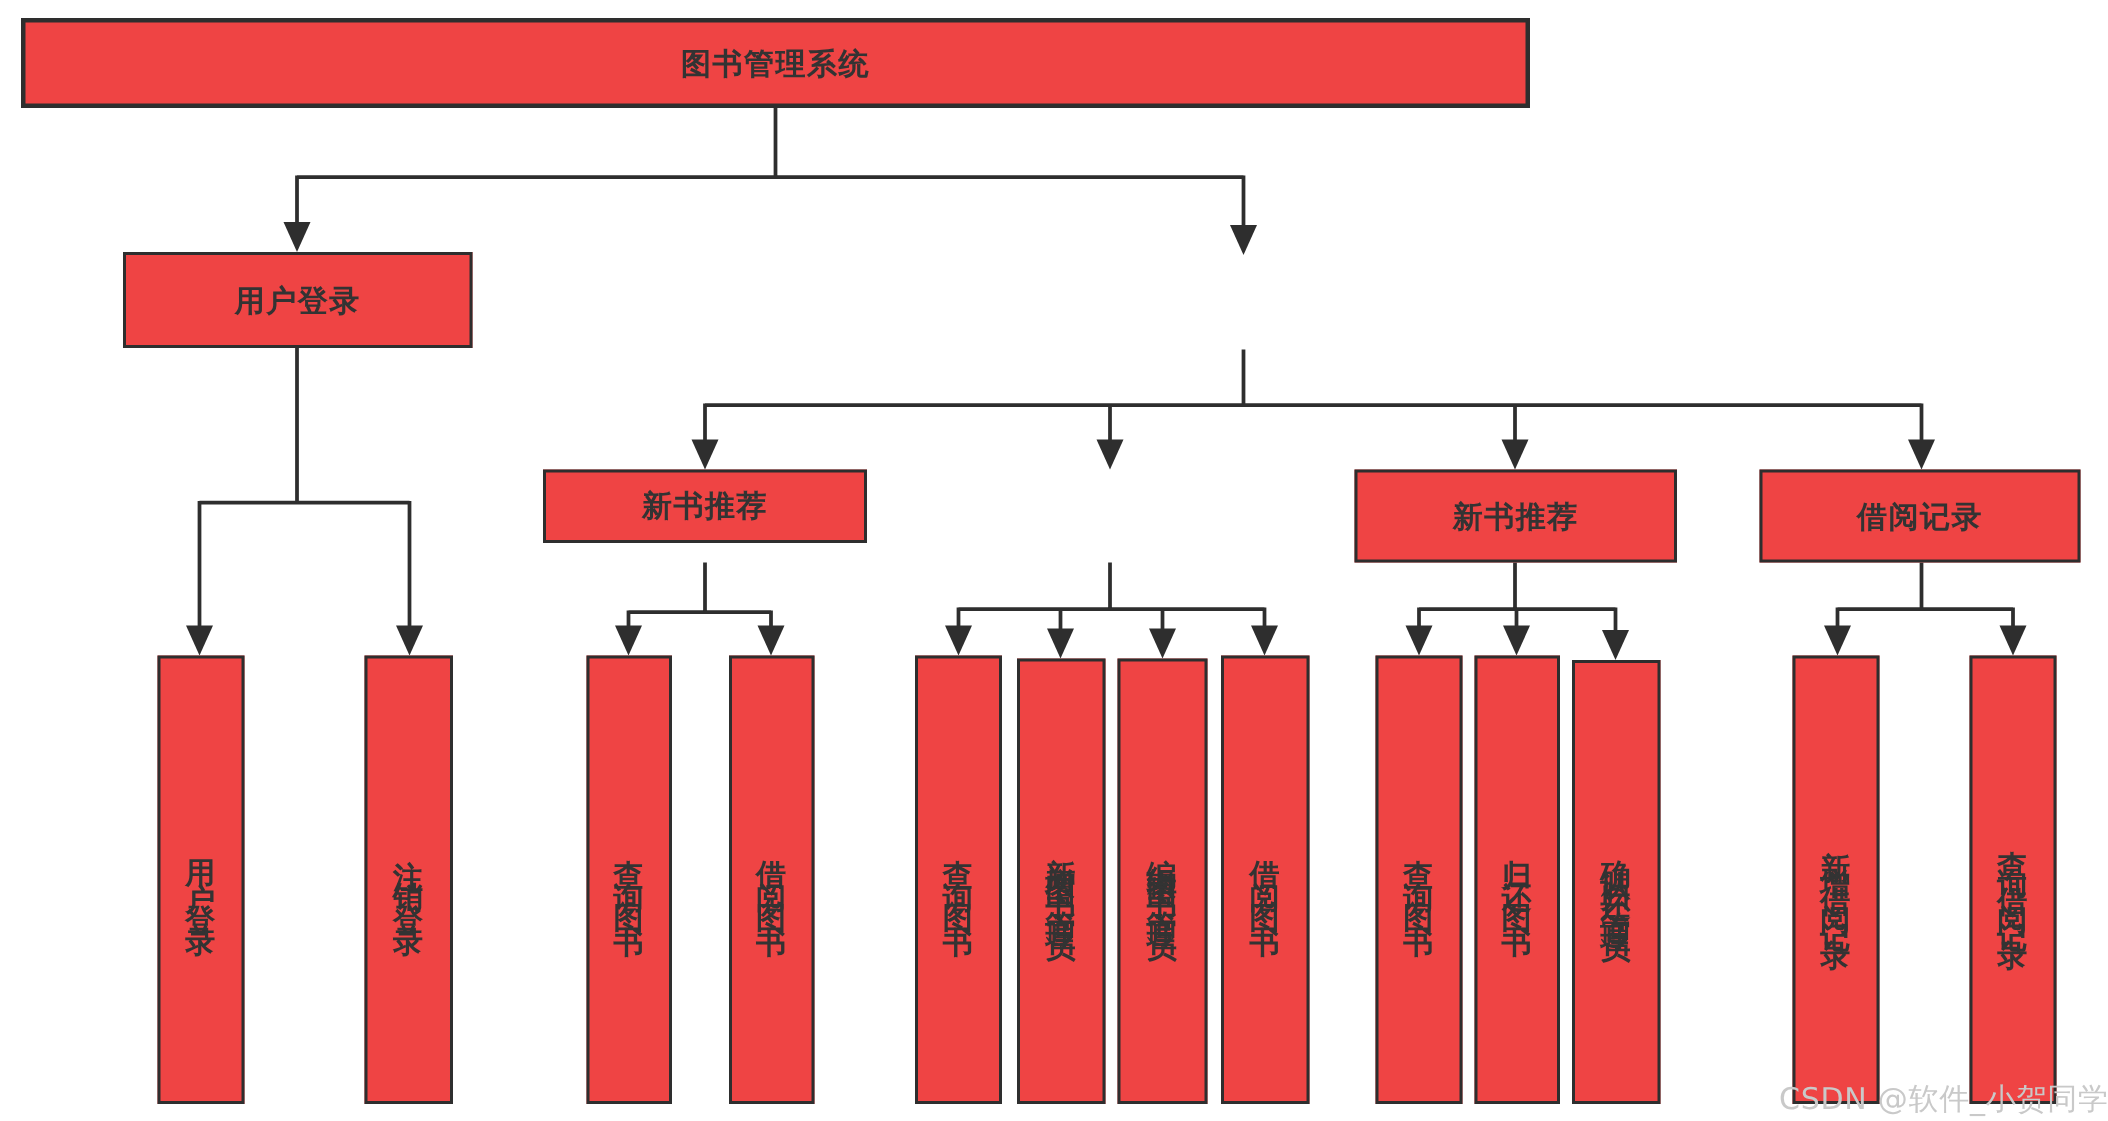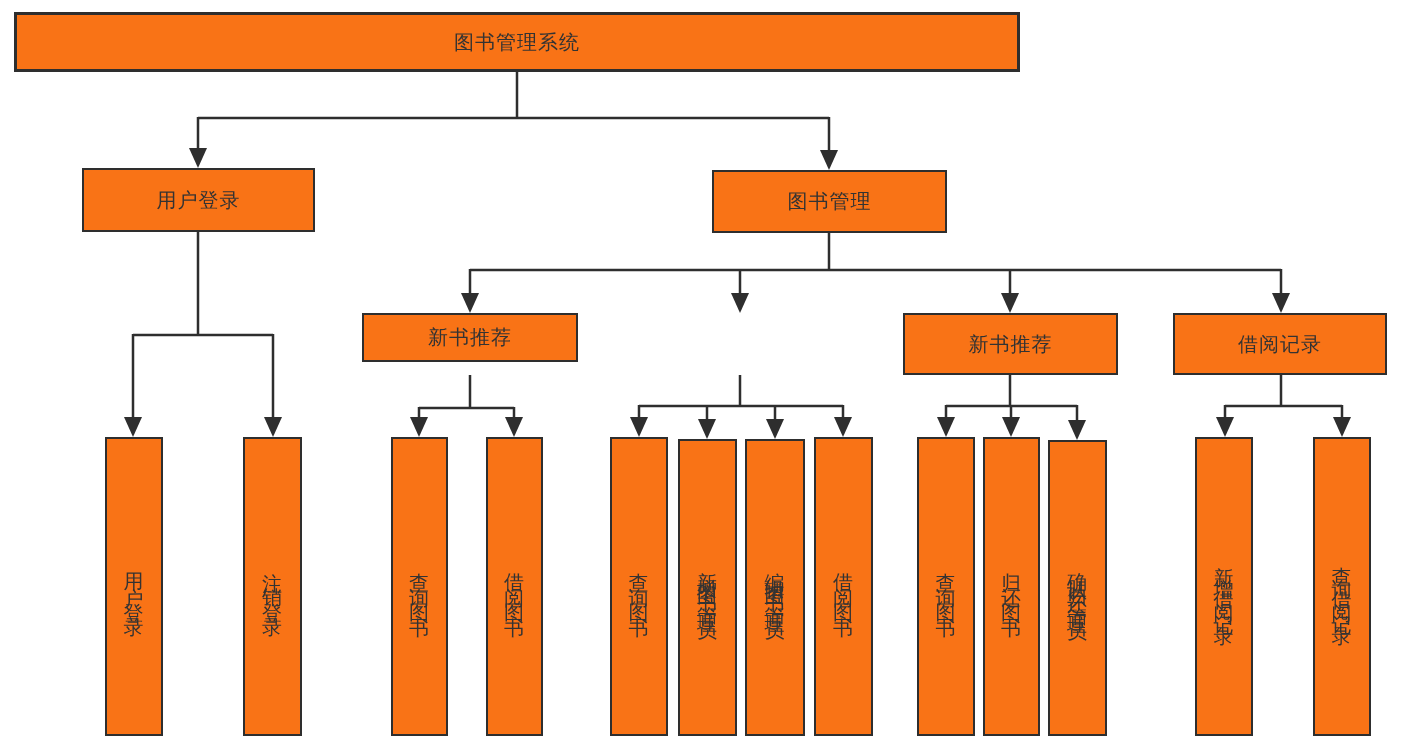--- a/index.html
+++ b/index.html
@@ -17,26 +17,27 @@
   }
   #connectors {
     position: absolute;
     left: 0; top: 0;
     z-index: 0;
   }
   .box {
     position: absolute;
     box-sizing: border-box;
     border: 2.5px solid #2e2e2e;
-    background: #f97316;
+    background: #ef4444;
     display: flex;
     align-items: center;
     justify-content: center;
     color: #333333;
     z-index: 1;
+    font-weight: bold;
   }
   .hbox {
     font-size: 20px;
     letter-spacing: 1px;
     white-space: nowrap;
   }
   .vbox span {
     writing-mode: vertical-rl;
     text-orientation: mixed;
     font-size: 20px;
@@ -90,21 +91,20 @@
       <polygon points="1002,417 1020,417 1011,437"></polygon>
       <polygon points="1068,420 1086,420 1077,440"></polygon>
       <polygon points="1216,417 1234,417 1225,437"></polygon>
       <polygon points="1333,417 1351,417 1342,437"></polygon>
     </g>
   </svg>
 
   <div class="box hbox" style="left:14px; top:12px; width:1006px; height:60px; border-width:3px;">图书管理系统</div>
 
   <div class="box hbox" style="left:82px; top:168px; width:233px; height:64px;">用户登录</div>
-  <div class="box hbox" style="left:712px; top:170px; width:235px; height:63px;">图书管理</div>
 
   <div class="box hbox" style="left:362px; top:313px; width:216px; height:49px;">新书推荐</div>
   <div class="box hbox" style="left:903px; top:313px; width:215px; height:62px;">新书推荐</div>
   <div class="box hbox" style="left:1173px; top:313px; width:214px; height:62px;">借阅记录</div>
 
   <div class="box vbox vt4" style="left:105px; top:437px; width:58px; height:299px;">
     <span>用户登录</span>
   </div>
   <div class="box vbox vt4" style="left:243px; top:437px; width:59px; height:299px;">
     <span>注销登录</span>
@@ -140,14 +140,15 @@
     <span>确认归还（管理员）</span>
   </div>
 
   <div class="box vbox vt6" style="left:1195px; top:437px; width:58px; height:299px;">
     <span>新增借阅记录</span>
   </div>
   <div class="box vbox vt6" style="left:1313px; top:437px; width:58px; height:299px;">
     <span>查询借阅记录</span>
   </div>
 
+  <div id="watermark">CSDN @软件_小贺同学</div>
 
 </div>
 
 </body></html>

